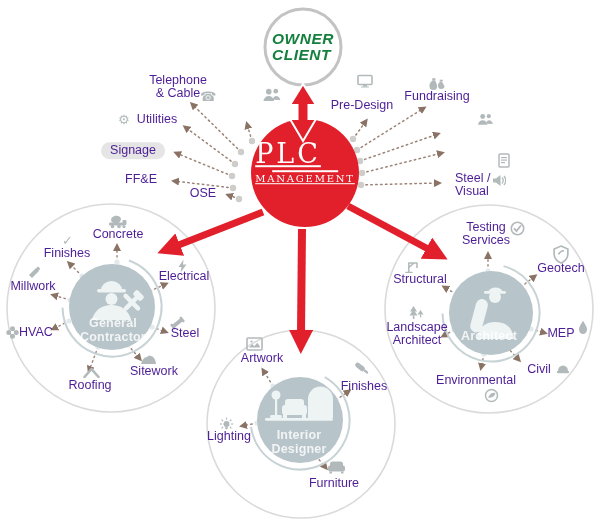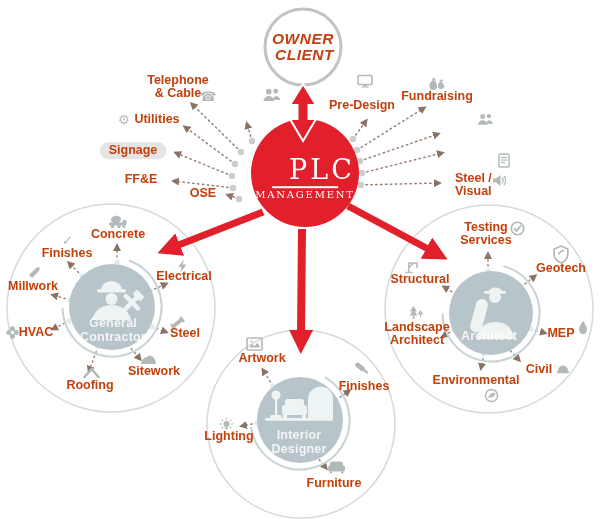--- a/index.html
+++ b/index.html
@@ -1,31 +1,31 @@
 <!DOCTYPE html>
 <html><head>
 <meta charset="utf-8">
 <style>
   html,body{margin:0;padding:0;background:#ffffff;}
   #stage{position:relative;width:600px;height:519px;background:#fff;overflow:hidden;
          font-family:"Liberation Sans","DejaVu Sans",sans-serif;}
   #scene{position:absolute;left:0;top:0;}
   .lbl{position:absolute;transform:translate(-50%,-50%);text-align:center;
-       font-weight:bold;font-size:12.5px;color:#c2410c;line-height:1.07;white-space:nowrap;z-index:3;}
+       font-weight:normal;font-size:12.5px;color:#4c1d95;line-height:1.07;white-space:nowrap;z-index:3;}
   .lbl span{display:block;}
   .lbl.la{transform:none;text-align:left;}
   .pill{background:#e4e5e4;border-radius:11px;padding:2px 9px;}
   .ctitle{position:absolute;transform:translate(-50%,-50%);text-align:center;font-weight:bold;
           font-size:12.5px;color:rgba(255,255,255,0.82);line-height:1.12;white-space:nowrap;z-index:3;letter-spacing:.2px;}
   .ctitle span{display:block;}
-  .owner{position:absolute;left:303px;top:47px;transform:translate(-50%,-50%);text-align:right;
-         font-weight:bold;font-style:italic;font-size:15.5px;color:#c2410c;line-height:1.05;z-index:3;letter-spacing:.5px;}
+  .owner{position:absolute;left:303px;top:47px;transform:translate(-50%,-50%);text-align:left;
+         font-weight:bold;font-style:italic;font-size:15.5px;color:#15803d;line-height:1.05;z-index:3;letter-spacing:.5px;}
   .owner span{display:block;}
-  .hubtxt{position:absolute;left:305px;top:178px;transform:translate(-50%,-50%);text-align:right;z-index:3;
-          color:#fff;font-family:"DejaVu Serif","Liberation Serif",serif;}
+  .hubtxt{position:absolute;left:305px;top:162px;transform:translate(-50%,-50%);text-align:left;z-index:3;
+          color:#fff;font-family:"DejaVu Serif","Liberation Serif",serif;text-decoration:underline;}
   .hubtxt .t1{display:block;font-size:27px;letter-spacing:3px;line-height:1;}
   .hubtxt .dv{display:block;width:66px;height:1.6px;background:#fff;margin:3px auto 2px auto;}
   .hubtxt .t2{display:block;font-size:10px;letter-spacing:1.8px;line-height:1;}
   .ic{position:absolute;z-index:2;}
   .ic-char{position:absolute;z-index:2;color:#b2b9bb;font-size:13px;line-height:1;font-weight:normal;}
   svg .gray{fill:#b2b9bb;}
 </style>
 </head>
 <body>
 

